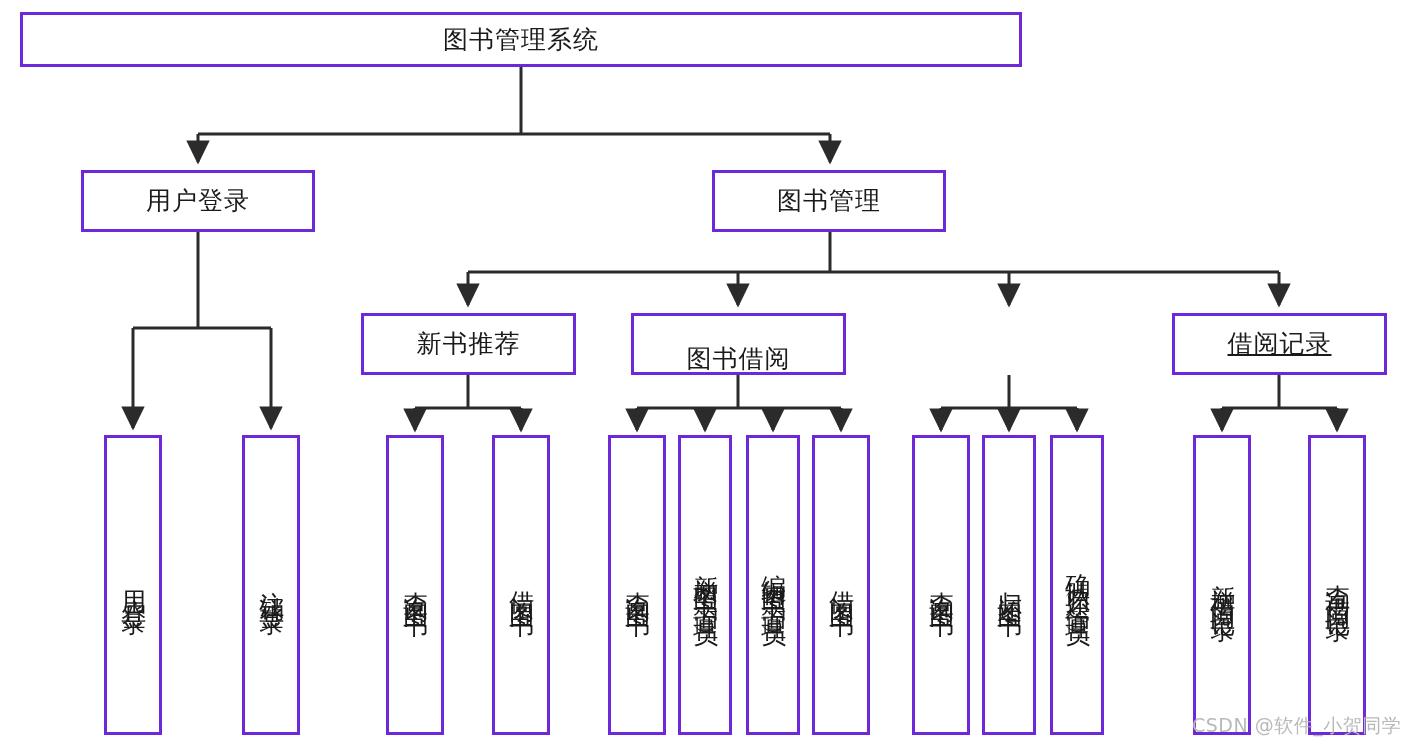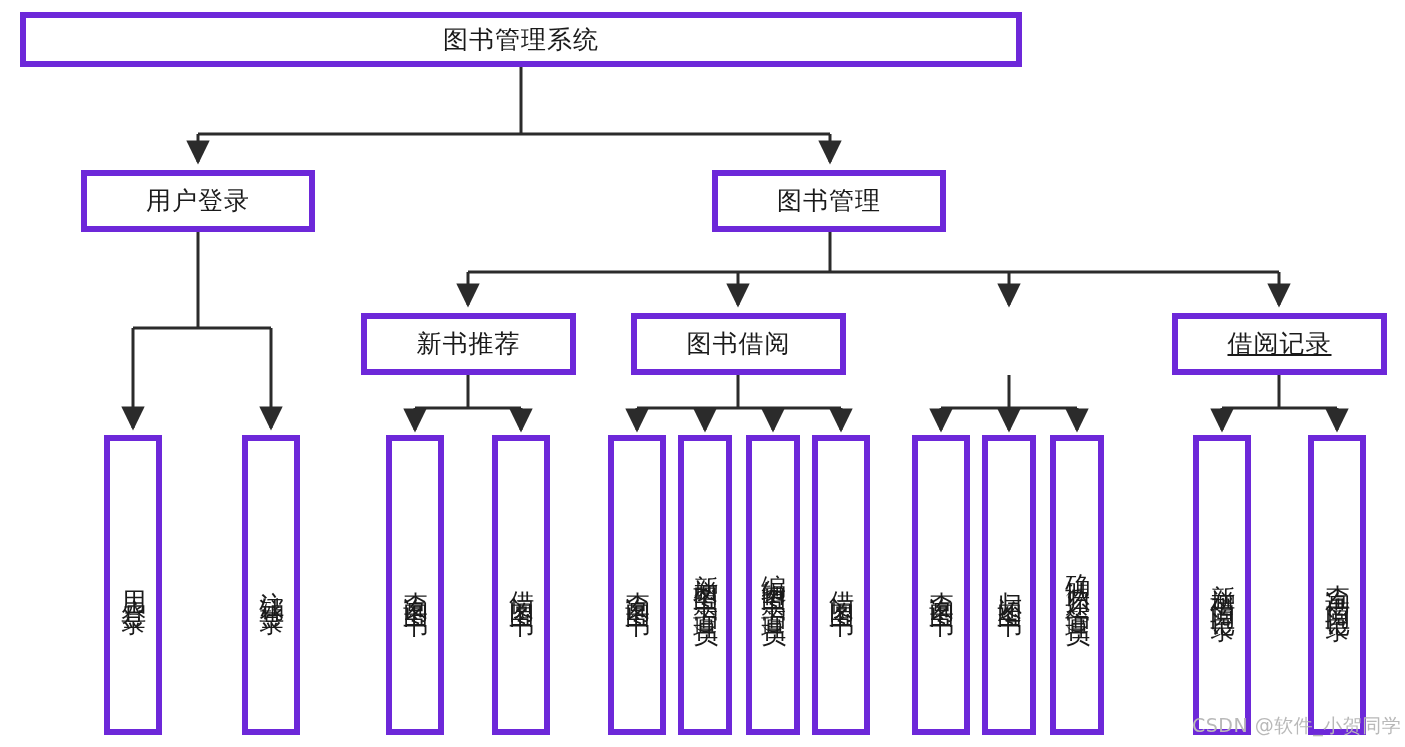--- a/index.html
+++ b/index.html
@@ -22,21 +22,21 @@
     left: 0;
     top: 0;
     width: 1405px;
     height: 747px;
     pointer-events: none;
   }
   .node {
     position: absolute;
     box-sizing: border-box;
     background: #ffffff;
-    border: 6px solid #6d28d9;
+    border: 3px solid #6d28d9;
     display: flex;
     align-items: center;
     justify-content: center;
     color: #1a1a1a;
   }
   .node.horiz {
     font-size: 25px;
     letter-spacing: 1px;
     line-height: 1.1;
   }
@@ -123,21 +123,21 @@
   <div class="node horiz" style="left:81px; top:170px; width:234px; height:62px;">
     <span>用户登录</span>
   </div>
   <div class="node horiz" style="left:712px; top:170px; width:234px; height:62px;">
     <span>图书管理</span>
   </div>
 
   <div class="node horiz" style="left:361px; top:313px; width:215px; height:62px;">
     <span>新书推荐</span>
   </div>
-  <div class="node horiz" style="left:631px; top:313px; width:215px; height:62px;">
+  <div class="node horiz" style="left:631px; top:313px; width:215px; height:62px;align-items:flex-end;">
     <span>图书借阅</span>
   </div>
   <div class="node horiz" style="left:1172px; top:313px; width:215px; height:62px;text-decoration:underline;">
     <span>借阅记录</span>
   </div>
 
   <div class="node vert" style="left:104px; top:435px; width:58px; height:300px;">
     <span class="vtext">用户登录</span>
   </div>
   <div class="node vert" style="left:242px; top:435px; width:58px; height:300px;">

